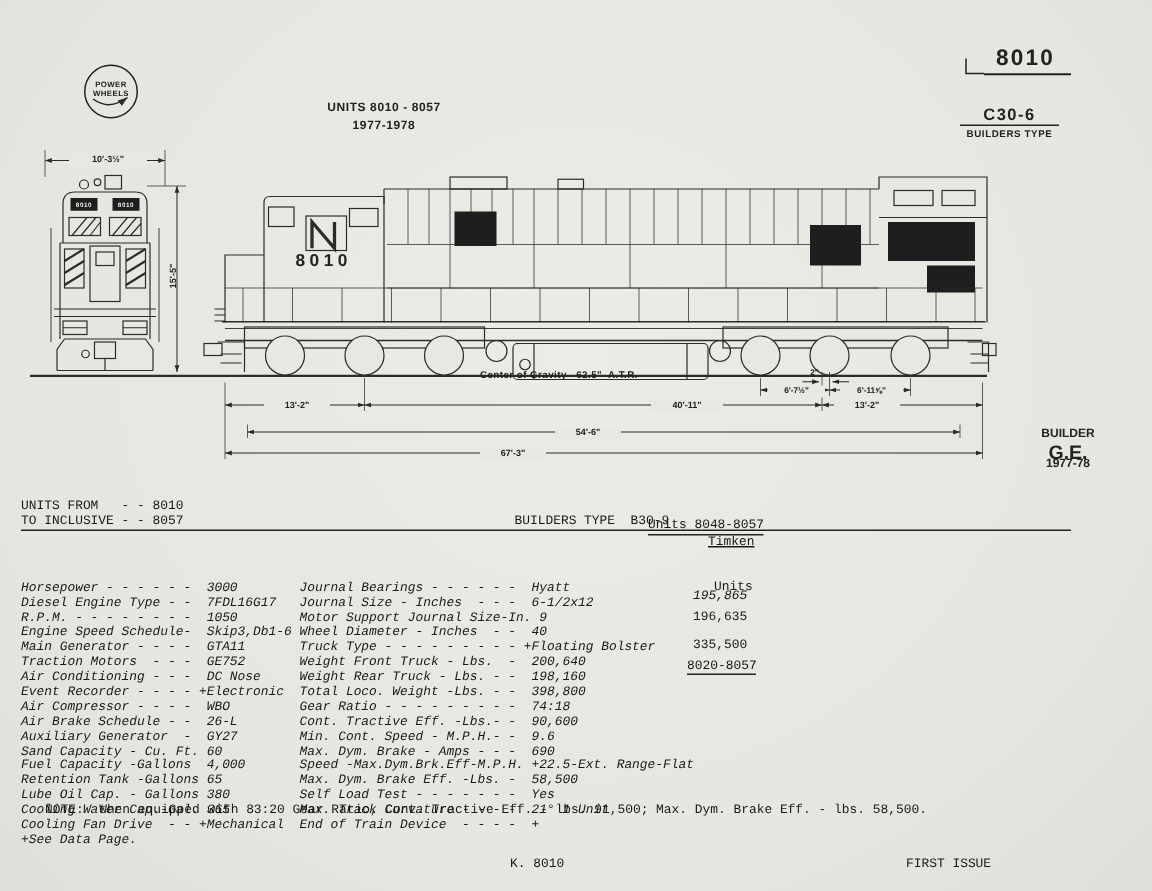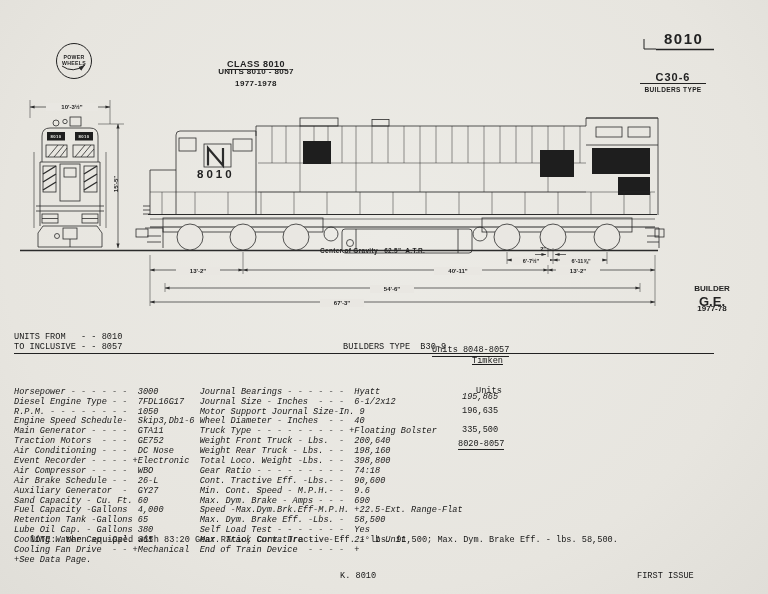--- a/index.html
+++ b/index.html
@@ -149,23 +149,20 @@
 
       <path d="M150,255 v51 M655,255 v51 M243,252 v22 M548,248 v26 M165,283 v9 M640,283 v9 M507,252 v12 M553,248 v16 M607,252 v12" stroke-width="0.5"></path>
     </g>
   </svg>
 
   <div class="logo-circle">
     <div>POWER</div>
     <div>WHEELS</div>
   </div>
 
-  <div class="abs hand ctr" style="left:196px;top:53px;width:120px;">
-    <span class="ul" style="font-size:9px;letter-spacing:.5px;">CLASS 8010</span>
-  </div>
   <div class="abs hand ctr" style="left:186px;top:67px;width:140px;font-size:8px;letter-spacing:.4px;">UNITS 8010 - 8057</div>
   <div class="abs hand ctr" style="left:196px;top:79px;width:120px;font-size:8px;letter-spacing:.4px;">1977-1978</div>
 
   <div class="abs hand" style="left:664px;top:30px;font-size:15px;letter-spacing:1.5px;">8010</div>
   <div class="abs hand ctr" style="left:640px;top:71px;width:66px;font-size:11px;letter-spacing:1px;border-bottom:1.3px solid #222;">C30-6</div>
   <div class="abs hand ctr" style="left:638px;top:86px;width:70px;font-size:6.5px;letter-spacing:.4px;">BUILDERS TYPE</div>
 
   <div class="nb" style="left:47px;top:134px;">8010</div>
   <div class="nb" style="left:75px;top:134px;">8010</div>
 
@@ -202,15 +199,15 @@
   <div class="abs mono" style="left:462px;top:393px;font-style:italic;">195,865</div>
   <div class="abs mono" style="left:462px;top:426.3px;">335,500</div>
 
   <div class="abs mono" style="left:14px;top:358px;font-style:italic;">
     
   <div class="trow">Horsepower - - - - - -  3000        Journal Bearings - - - - - -  Hyatt</div><div class="trow">Diesel Engine Type - -  7FDL16G17   Journal Size - Inches  - - -  6-1/2x12</div><div class="trow">R.P.M. - - - - - - - -  1050        Motor Support Journal Size-In. 9</div><div class="trow">Engine Speed Schedule-  Skip3,Db1-6 Wheel Diameter - Inches  - -  40</div><div class="trow">Main Generator - - - -  GTA11       Truck Type - - - - - - - - - +Floating Bolster</div><div class="trow">Traction Motors  - - -  GE752       Weight Front Truck - Lbs.  -  200,640</div><div class="trow">Air Conditioning - - -  DC Nose     Weight Rear Truck - Lbs. - -  198,160</div><div class="trow">Event Recorder - - - - +Electronic  Total Loco. Weight -Lbs. - -  398,800</div><div class="trow">Air Compressor - - - -  WBO         Gear Ratio - - - - - - - - -  74:18</div><div class="trow">Air Brake Schedule - -  26-L        Cont. Tractive Eff. -Lbs.- -  90,600</div><div class="trow">Auxiliary Generator  -  GY27        Min. Cont. Speed - M.P.H.- -  9.6</div><div class="trow">Sand Capacity - Cu. Ft. 60          Max. Dym. Brake - Amps - - -  690</div><div class="trow">Fuel Capacity -Gallons  4,000       Speed -Max.Dym.Brk.Eff-M.P.H. +22.5-Ext. Range-Flat</div><div class="trow">Retention Tank -Gallons 65          Max. Dym. Brake Eff. -Lbs. -  58,500</div><div class="trow">Lube Oil Cap. - Gallons 380         Self Load Test - - - - - - -  Yes</div><div class="trow">Cooling Water Cap.-Gal. 365         Max. Track Curvature - - - -  21° 1 Unit</div><div class="trow">Cooling Fan Drive  - - +Mechanical  End of Train Device  - - - -  +</div><div class="trow">+See Data Page.</div></div>
 
   <div class="abs mono" style="left:14px;top:536px;margin-left:16px;">NOTE:  When equipped with 83:20 Gear Ratio, Cont. Tractive Eff. - lbs. 91,500; Max. Dym. Brake Eff. - lbs. 58,500.</div>
 
   <div class="abs mono" style="left:340px;top:572px;">K. 8010</div>
-  <div class="abs mono" style="left:637px;top:572px;">FIRST ISSUE</div>
+  <div class="abs mono" style="left:604px;top:572px;">FIRST ISSUE</div>
 
 </div>
 
 </body></html>

